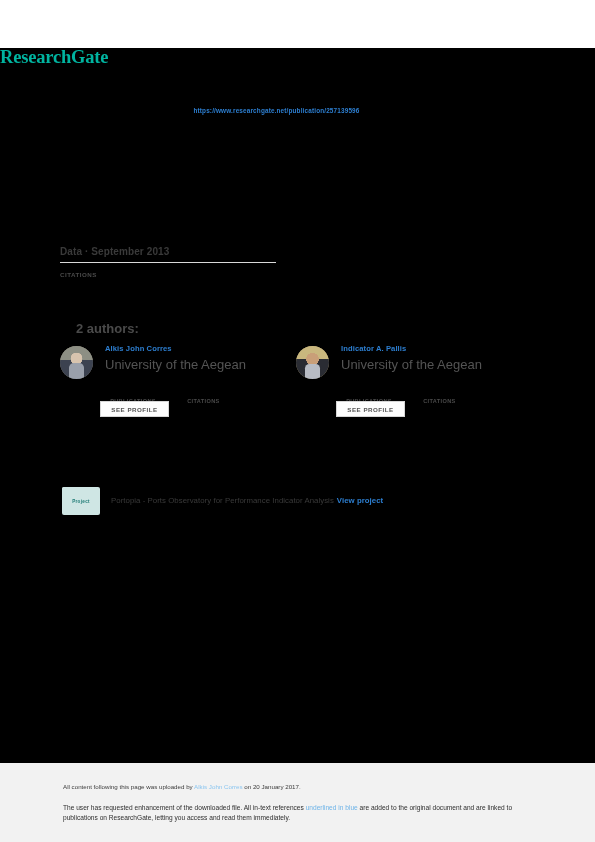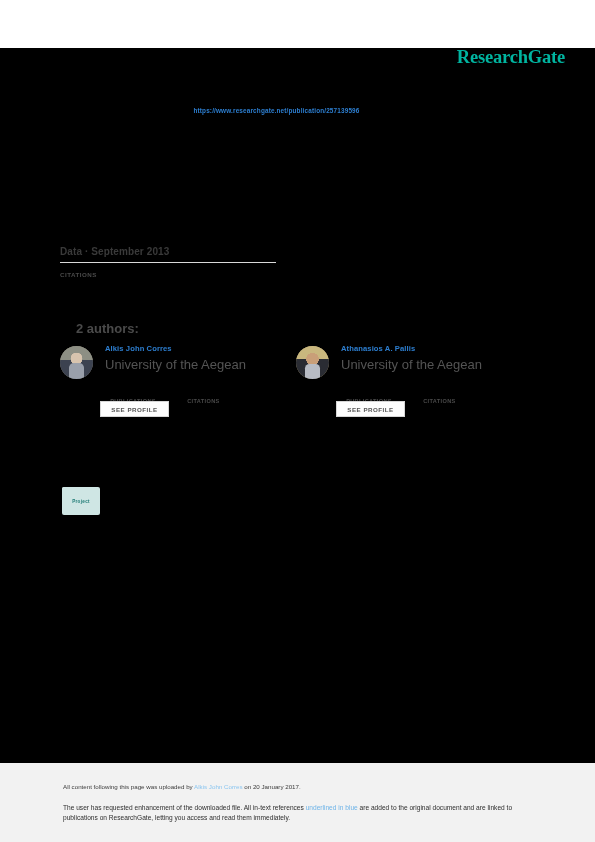--- a/index.html
+++ b/index.html
@@ -28,21 +28,20 @@
     width: 595px;
     height: 48px;
     background: #ffffff;
   }
 
   
   .rg-logo {
     position: absolute;
     left: 0; top: 47px;
     width: 595px;
-    text-align: right;
     padding-right: 30px;
     box-sizing: border-box;
     font-family: "Liberation Serif", serif;
     font-size: 18.5px;
     font-weight: bold;
     letter-spacing: -0.2px;
     color: #00b4a0;
   }
 
   
@@ -350,41 +349,44 @@
         <div class="lbl">CITATIONS</div>
       </span>
     </div>
     <div class="see-profile">SEE PROFILE</div>
   </div>
 
   <div class="author-card a1">
     <div class="avatar av1">
         <div class="face"></div>
       </div>
-    <div class="author-name">Athanasios A. Pallis</div>
+    <div class="author-name">Indicator A. Pallis</div>
     <div class="author-affil">University of the Aegean</div>
     <div class="author-stats">
       <span class="stat-pair">
         <span class="num">139</span>
         <div class="lbl">PUBLICATIONS</div>
       </span>
       <span class="stat-pair">
         <span class="num">1,404</span>
         <div class="lbl">CITATIONS</div>
       </span>
     </div>
     <div class="see-profile">SEE PROFILE</div>
   </div>
 
 
   <div class="project-row">
     <div class="project-thumb">
       <div class="tab"></div>
       <div class="thumb-label">Project</div>
     </div>
+    <div class="project-title">
+      <span>Portopia - Ports Observatory for Performance Indicator Analysis</span><span class="project-view">View project</span>
+    </div>
   </div>
 
   <div class="footer">
     <div class="footer-line1"><span>All content following this page was uploaded by </span><span class="lnk">Alkis John Corres</span><span> on 20 January 2017.</span></div>
     <div class="footer-line2"><span>The user has requested enhancement of the downloaded file. All in-text references </span><span class="lnk-blue">underlined in blue</span><span> are added to the original document and are linked to publications on ResearchGate, letting you access and read them immediately.</span></div>
   </div>
 
 </div>
 
 </body></html>

